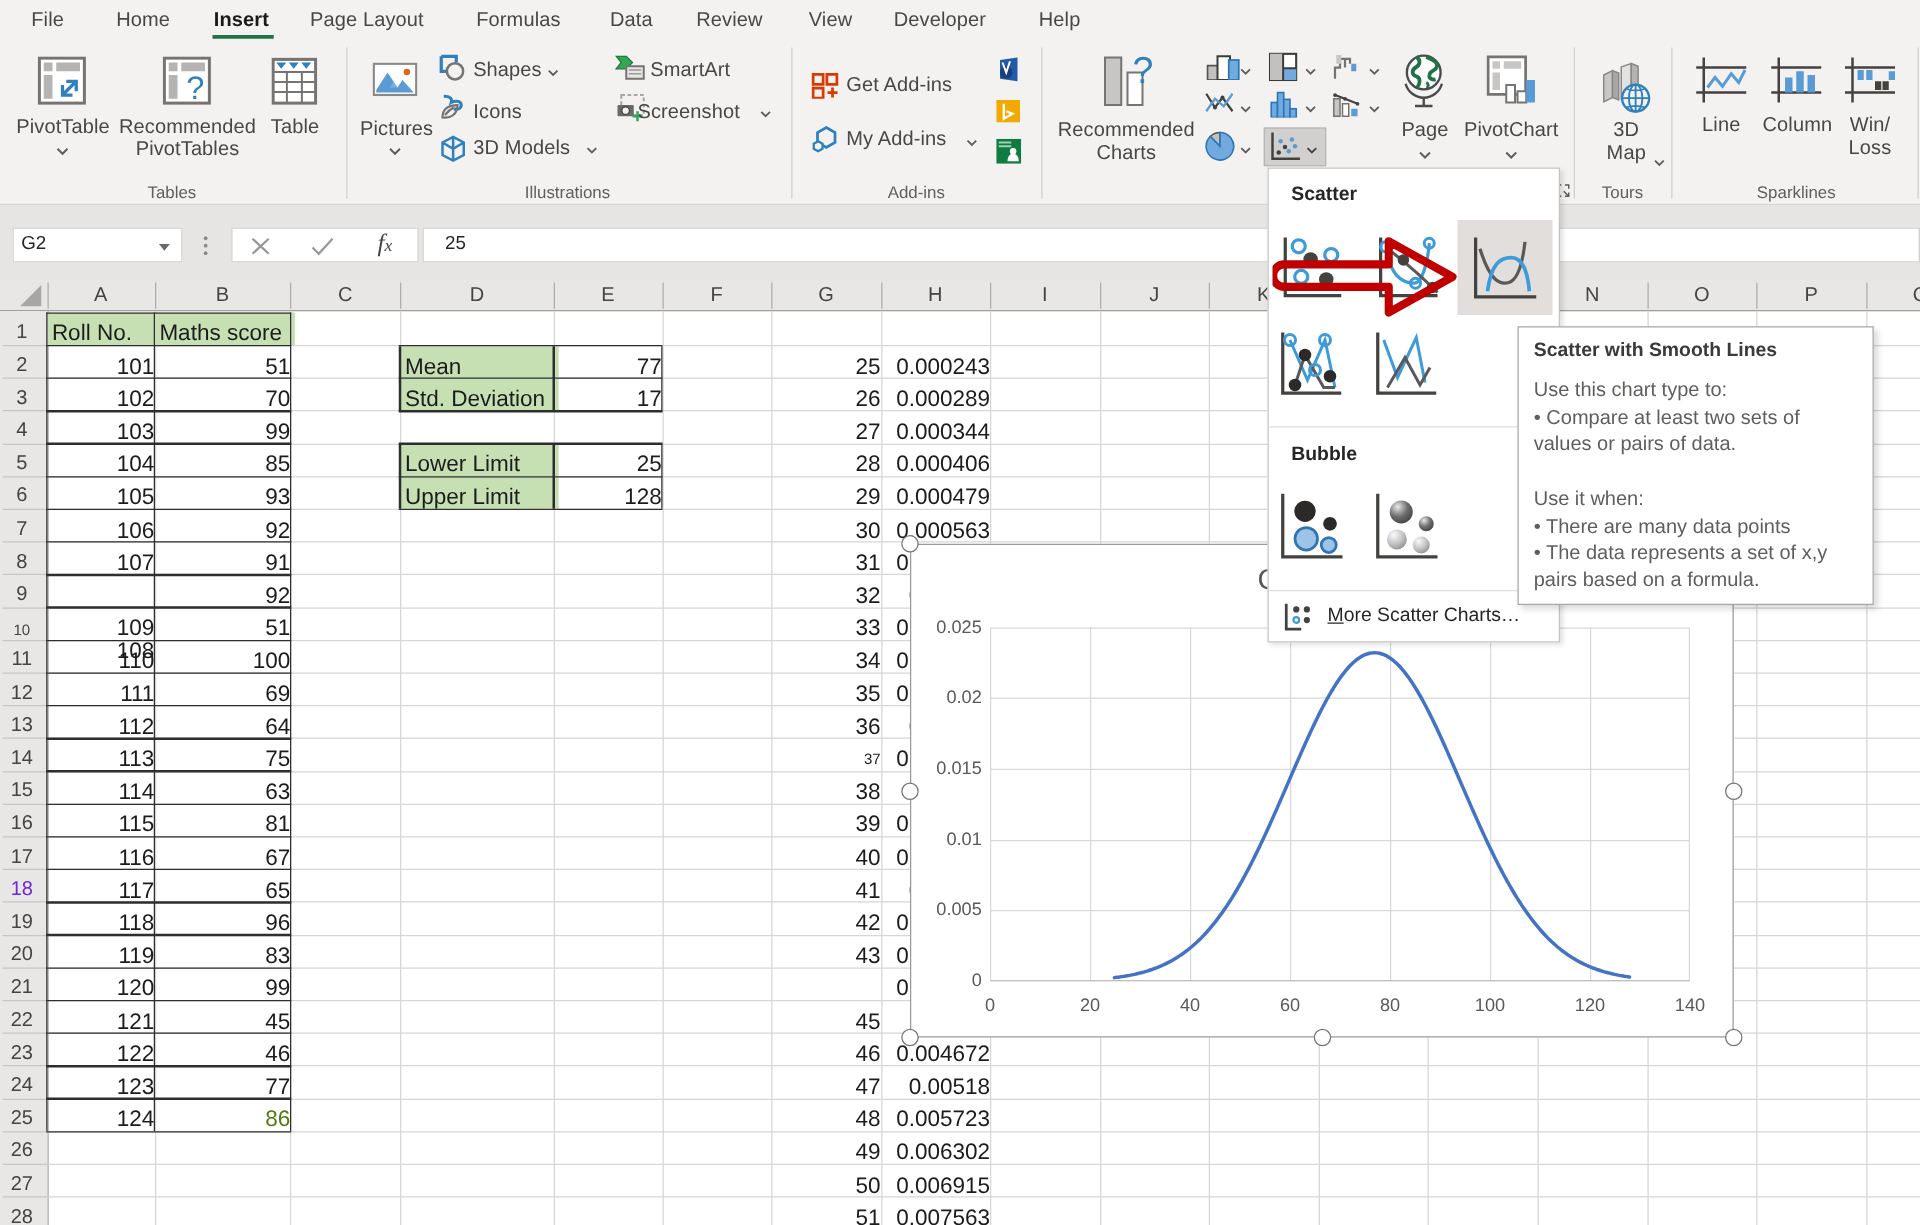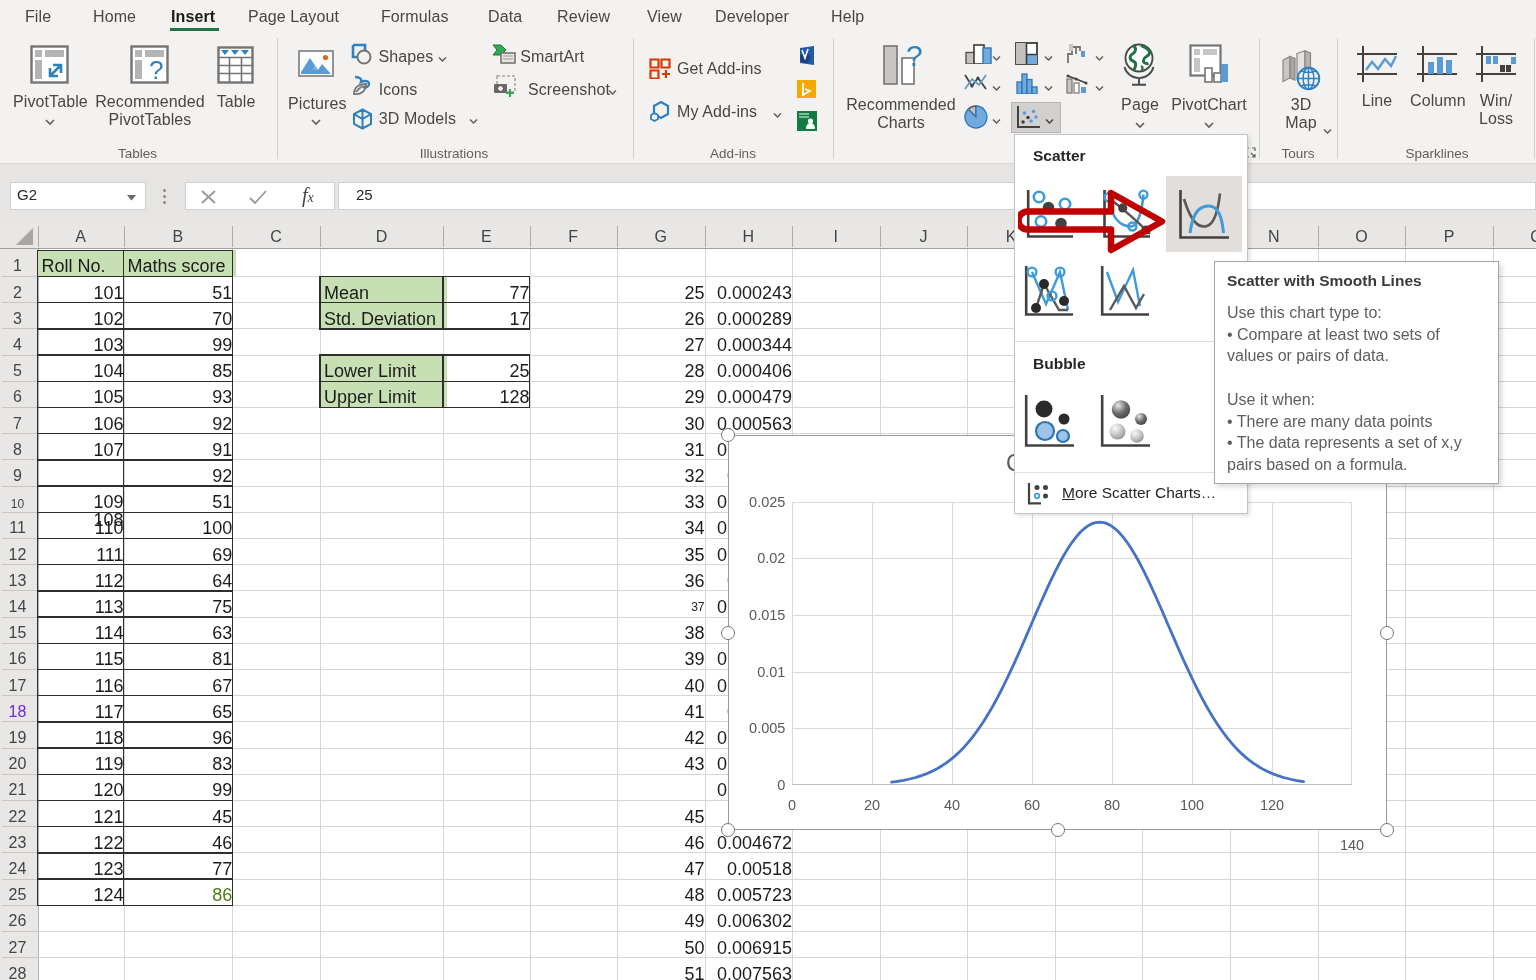--- a/index.html
+++ b/index.html
@@ -326,21 +326,21 @@
  <div class="ab" style="left:0px;top:284.2px;width:56px;text-align:right;font-size:14.5px;color:#595959;">0.005</div>
  <div class="ab" style="left:0px;top:340.8px;width:56px;text-align:right;font-size:14.5px;color:#595959;">0</div>
 
  <div class="ab" style="left:47.6px;top:361px;width:30px;text-align:center;font-size:14.5px;color:#595959;">0</div>
  <div class="ab" style="left:127.6px;top:361px;width:30px;text-align:center;font-size:14.5px;color:#595959;">20</div>
  <div class="ab" style="left:207.6px;top:361px;width:30px;text-align:center;font-size:14.5px;color:#595959;">40</div>
  <div class="ab" style="left:287.6px;top:361px;width:30px;text-align:center;font-size:14.5px;color:#595959;">60</div>
  <div class="ab" style="left:367.6px;top:361px;width:30px;text-align:center;font-size:14.5px;color:#595959;">80</div>
  <div class="ab" style="left:447.6px;top:361px;width:30px;text-align:center;font-size:14.5px;color:#595959;">100</div>
  <div class="ab" style="left:527.6px;top:361px;width:30px;text-align:center;font-size:14.5px;color:#595959;">120</div>
- <div class="ab" style="left:607.6px;top:361px;width:30px;text-align:center;font-size:14.5px;color:#595959;margin-top:40px;">140</div>
+ <div class="ab" style="left:607.6px;top:361px;width:30px;text-align:center;font-size:14.5px;color:#595959;">140</div>
  <svg class="ab" style="left:0;top:0;" width="658" height="395" viewBox="0 0 658 395">
   <path d="M162.6,346.1 L164.6,345.8 L166.6,345.6 L168.6,345.3 L170.6,345.0 L172.6,344.6 L174.6,344.3 L176.6,343.9 L178.6,343.5 L180.6,343.0 L182.6,342.5 L184.6,342.0 L186.6,341.5 L188.6,340.9 L190.6,340.2 L192.6,339.6 L194.6,338.8 L196.6,338.1 L198.6,337.3 L200.6,336.4 L202.6,335.5 L204.6,334.5 L206.6,333.5 L208.6,332.4 L210.6,331.2 L212.6,330.0 L214.6,328.7 L216.6,327.4 L218.6,325.9 L220.6,324.4 L222.6,322.8 L224.6,321.2 L226.6,319.4 L228.6,317.6 L230.6,315.7 L232.6,313.7 L234.6,311.6 L236.6,309.4 L238.6,307.1 L240.6,304.7 L242.6,302.3 L244.6,299.7 L246.6,297.0 L248.6,294.3 L250.6,291.4 L252.6,288.5 L254.6,285.4 L256.6,282.3 L258.6,279.0 L260.6,275.6 L262.6,272.2 L264.6,268.7 L266.6,265.0 L268.6,261.3 L270.6,257.5 L272.6,253.6 L274.6,249.6 L276.6,245.5 L278.6,241.4 L280.6,237.2 L282.6,232.9 L284.6,228.6 L286.6,224.2 L288.6,219.7 L290.6,215.2 L292.6,210.7 L294.6,206.1 L296.6,201.5 L298.6,196.9 L300.6,192.3 L302.6,187.7 L304.6,183.0 L306.6,178.4 L308.6,173.8 L310.6,169.3 L312.6,164.7 L314.6,160.2 L316.6,155.8 L318.6,151.4 L320.6,147.1 L322.6,142.9 L324.6,138.8 L326.6,134.7 L328.6,130.8 L330.6,127.0 L332.6,123.3 L334.6,119.8 L336.6,116.4 L338.6,113.1 L340.6,110.0 L342.6,107.0 L344.6,104.3 L346.6,101.7 L348.6,99.3 L350.6,97.0 L352.6,95.0 L354.6,93.2 L356.6,91.6 L358.6,90.1 L360.6,88.9 L362.6,87.9 L364.6,87.2 L366.6,86.6 L368.6,86.3 L370.6,86.2 L372.6,86.3 L374.6,86.6 L376.6,87.2 L378.6,87.9 L380.6,88.9 L382.6,90.1 L384.6,91.6 L386.6,93.2 L388.6,95.0 L390.6,97.0 L392.6,99.3 L394.6,101.7 L396.6,104.3 L398.6,107.0 L400.6,110.0 L402.6,113.1 L404.6,116.4 L406.6,119.8 L408.6,123.3 L410.6,127.0 L412.6,130.8 L414.6,134.7 L416.6,138.8 L418.6,142.9 L420.6,147.1 L422.6,151.4 L424.6,155.8 L426.6,160.2 L428.6,164.7 L430.6,169.3 L432.6,173.8 L434.6,178.4 L436.6,183.0 L438.6,187.7 L440.6,192.3 L442.6,196.9 L444.6,201.5 L446.6,206.1 L448.6,210.7 L450.6,215.2 L452.6,219.7 L454.6,224.2 L456.6,228.6 L458.6,232.9 L460.6,237.2 L462.6,241.4 L464.6,245.5 L466.6,249.6 L468.6,253.6 L470.6,257.5 L472.6,261.3 L474.6,265.0 L476.6,268.7 L478.6,272.2 L480.6,275.6 L482.6,279.0 L484.6,282.3 L486.6,285.4 L488.6,288.5 L490.6,291.4 L492.6,294.3 L494.6,297.0 L496.6,299.7 L498.6,302.3 L500.6,304.7 L502.6,307.1 L504.6,309.4 L506.6,311.6 L508.6,313.7 L510.6,315.7 L512.6,317.6 L514.6,319.4 L516.6,321.2 L518.6,322.8 L520.6,324.4 L522.6,325.9 L524.6,327.4 L526.6,328.7 L528.6,330.0 L530.6,331.2 L532.6,332.4 L534.6,333.5 L536.6,334.5 L538.6,335.5 L540.6,336.4 L542.6,337.3 L544.6,338.1 L546.6,338.8 L548.6,339.6 L550.6,340.2 L552.6,340.9 L554.6,341.5 L556.6,342.0 L558.6,342.5 L560.6,343.0 L562.6,343.5 L564.6,343.9 L566.6,344.3 L568.6,344.6 L570.6,345.0 L572.6,345.3 L574.6,345.6" fill="none" stroke="#4472c4" stroke-width="2.8" stroke-linecap="round"></path>
  </svg>
 </div>
 
 <div class="ab" style="left:721.4px;top:428.0px;width:14px;height:14px;border-radius:50%;background:#fff;border:1.9px solid #757575;box-sizing:border-box;"></div>
 <div class="ab" style="left:721.4px;top:823.4px;width:14px;height:14px;border-radius:50%;background:#fff;border:1.9px solid #757575;box-sizing:border-box;"></div>
 <div class="ab" style="left:1050.5px;top:428.0px;width:14px;height:14px;border-radius:50%;background:#fff;border:1.9px solid #757575;box-sizing:border-box;"></div>
 <div class="ab" style="left:1050.5px;top:823.4px;width:14px;height:14px;border-radius:50%;background:#fff;border:1.9px solid #757575;box-sizing:border-box;"></div>
 <div class="ab" style="left:1379.6px;top:428.0px;width:14px;height:14px;border-radius:50%;background:#fff;border:1.9px solid #757575;box-sizing:border-box;"></div>
@@ -440,21 +440,21 @@
  <path d="M11 12 h10 M11 15 h10" stroke="#9a9896" stroke-width="1.2"></path>
 </svg>
 <div class="ab rl" style="left:520.3px;top:48px;">SmartArt</div>
 
 <svg class="ab" style="left:493px;top:75px;" width="24" height="23" viewBox="0 0 24 23">
  <rect x="4" y="1" width="18" height="16" fill="none" stroke="#a8a6a4" stroke-width="1.6" stroke-dasharray="3 2"></rect>
  <rect x="1" y="9" width="13" height="9" rx="1" fill="#6b6967"></rect>
  <circle cx="7.5" cy="13.5" r="3" fill="#f3f2f1" stroke="#44423f" stroke-width="1"></circle>
  <path d="M17 14 v8 M13 18 h8" stroke="#33a852" stroke-width="2"></path>
 </svg>
-<div class="ab rl" style="left:528px;top:81px;text-align:center;">Screenshot</div>
+<div class="ab rl" style="left:510px;top:81px;text-align:center;">Screenshot</div>
 <div class="ab" style="left:607px;top:83px;"><svg width="11" height="9">
       <path d="M2 2.5 L5.5 6 L9 2.5" stroke="#605e5c" stroke-width="1.5" fill="none"></path>
     </svg></div>
 <div class="ab gl" style="left:414px;top:146px;width:80px;text-align:center;">Illustrations</div>
 
 <svg class="ab" style="left:649px;top:58px;" width="23" height="21" viewBox="0 0 23 21">
  <path d="M1.5 1.5 h8 v8 h-8 z M12.5 1.5 h8 v8 h-8 z M1.5 12.5 h8 v8 h-8 z" fill="none" stroke="#d83b01" stroke-width="2.2"></path>
  <path d="M17 12 v8 M13 16 h8" stroke="#d83b01" stroke-width="2.2"></path>
 </svg>
 <div class="ab rl" style="left:677px;top:60px;">Get Add-ins</div>

